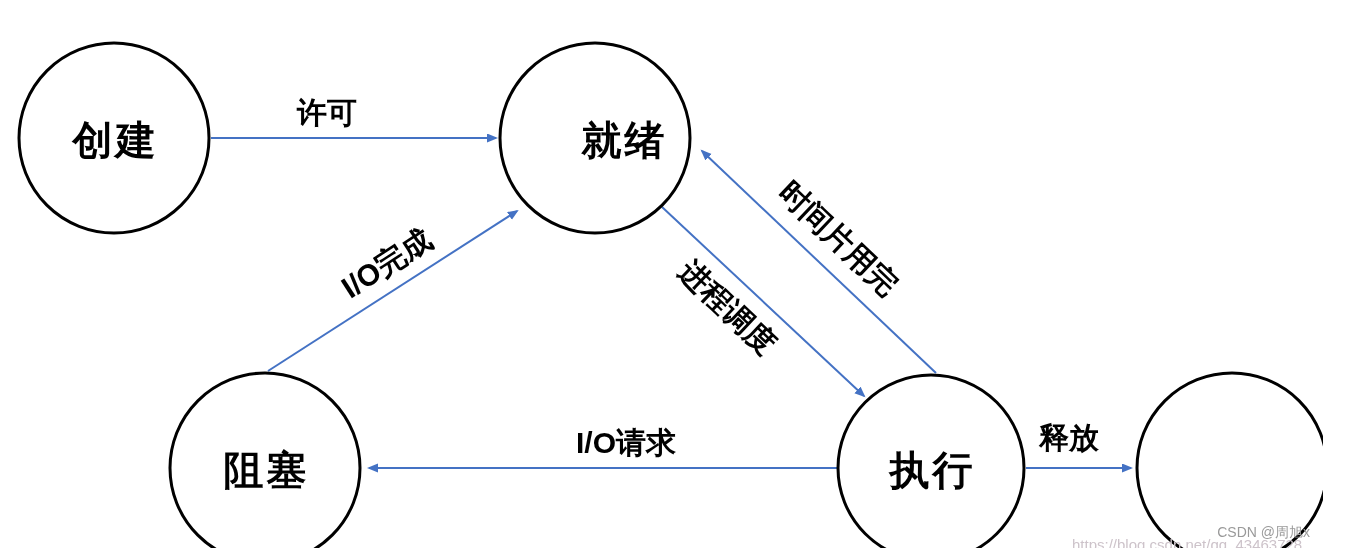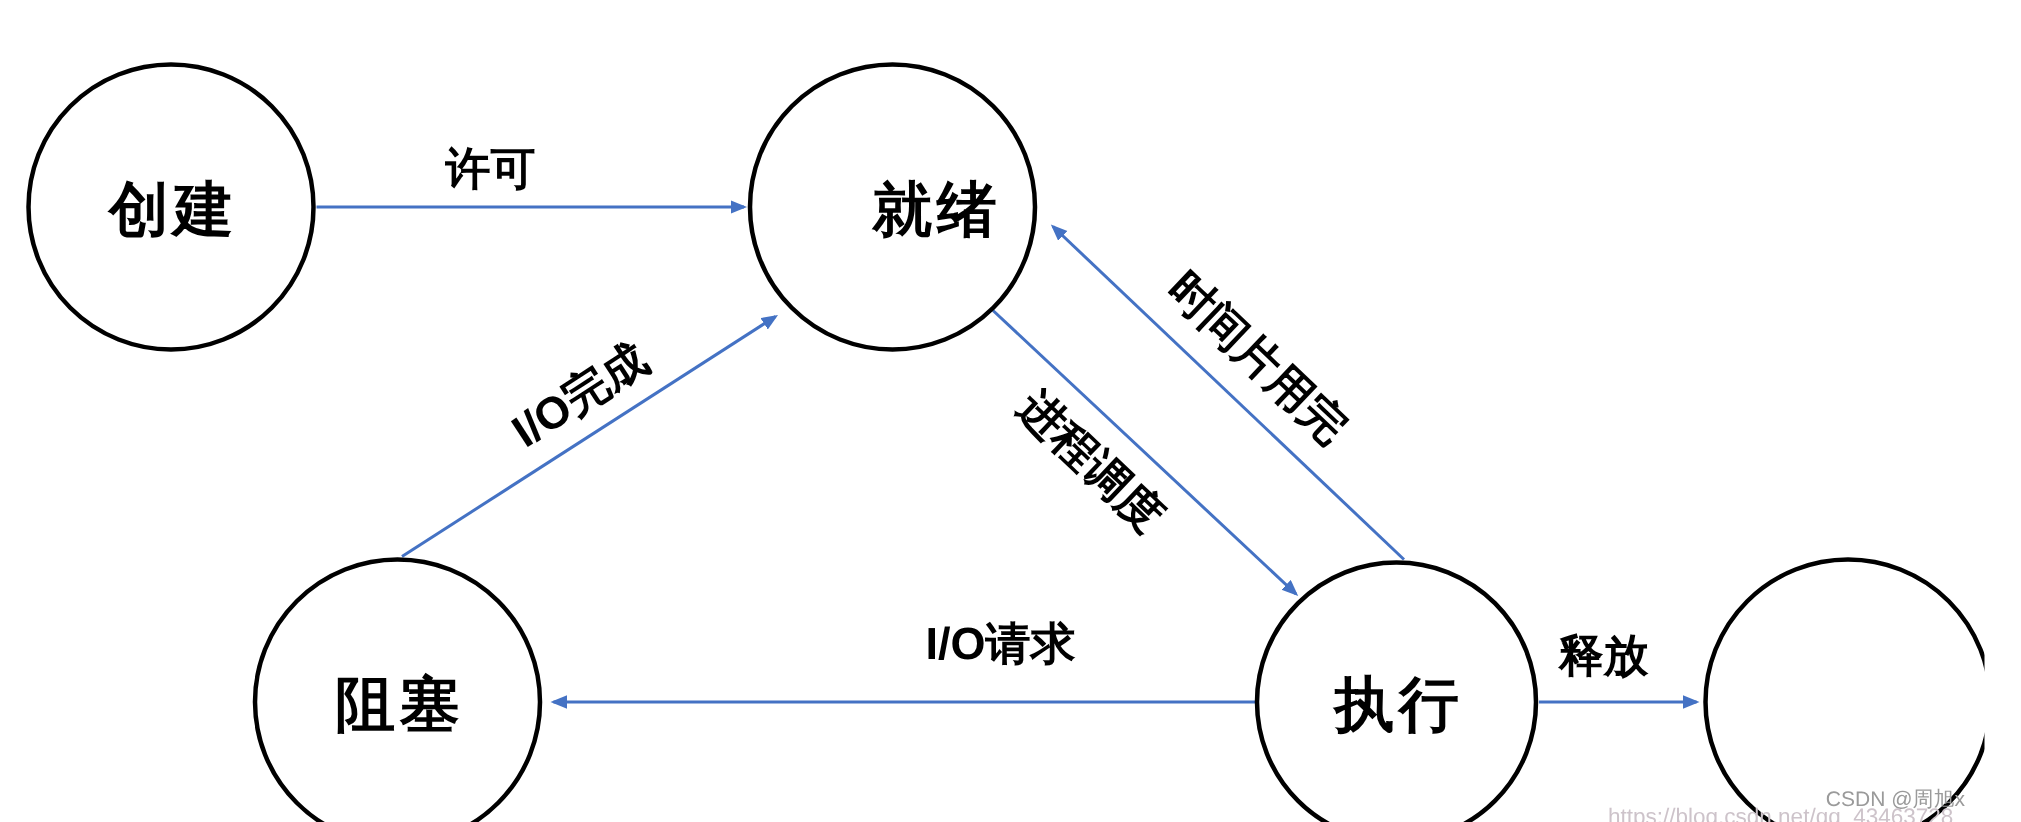--- a/index.html
+++ b/index.html
@@ -95,19 +95,19 @@
 
   <div class="node-label" style="left:114px;  top:140px;">创建</div>
   <div class="node-label" style="left:595px;  top:140px;margin-left:28px;">就绪</div>
   <div class="node-label" style="left:265px;  top:470px;text-align:right;">阻塞</div>
   <div class="node-label" style="left:931px;  top:470px;text-align:right;">执行</div>
 
   <div class="edge-label" style="left:327px;  top:113px;">许可</div>
   <div class="edge-label" style="left:387px;  top:264px; --rot:-33deg;">I/O完成</div>
   <div class="edge-label" style="left:727px;  top:308px; --rot:43.5deg;">进程调度</div>
   <div class="edge-label" style="left:838px;  top:239px; --rot:43.5deg;">时间片用完</div>
-  <div class="edge-label" style="left:626px;  top:430px;margin-left:41px;">I/O请求</div>
+  <div class="edge-label" style="left:626px;  top:443px;">I/O请求</div>
   <div class="edge-label" style="left:1069px; top:438px;text-align:right;">释放</div>
 
   <div class="watermark-author">CSDN @周旭x</div>
   <div class="watermark-url">https://blog.csdn.net/qq_43463728</div>
 
 </div>
 
 </body></html>

